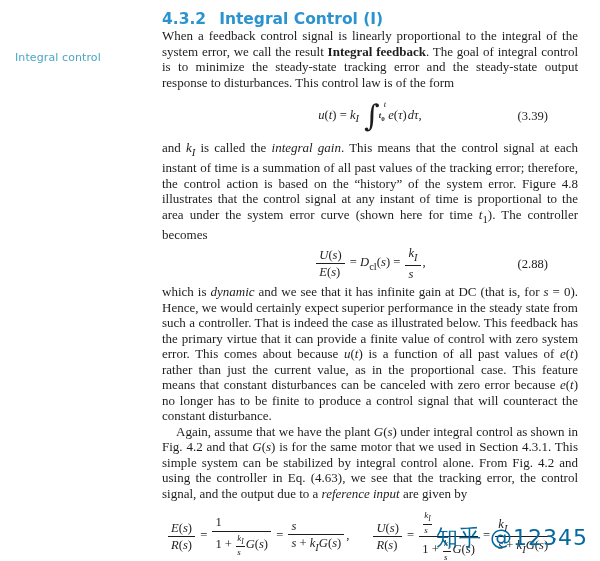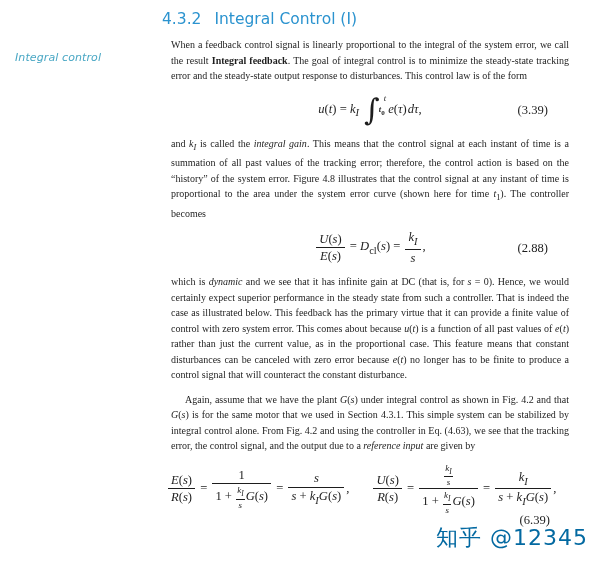--- a/index.html
+++ b/index.html
@@ -5,51 +5,51 @@
   html, body { margin:0; padding:0; }
   body {
     width:600px; height:561px; background:#ffffff;
     font-family:"Liberation Serif", serif; color:#1d1d1d;
   }
   .page { position:relative; width:600px; height:561px; overflow:hidden; background:#ffffff; }
 
   .margin-note {
     position:absolute; left:15px; top:51px;
     font-family:"DejaVu Sans", sans-serif;
-    font-size:11px; color:#49a7c4; letter-spacing:0.1px;font-style:italic;
+    font-size:11px; color:#49a7c4; letter-spacing:0.1px;
   }
 
   .main { position:absolute; left:162px; top:10px; width:416px; }
 
   .heading {
     margin:0 0 0 0;
     font-family:"DejaVu Sans", sans-serif;
-    font-size:15.5px; font-weight:normal; color:#2b93cf;
+    font-size:15.5px; font-weight:bold; color:#2b93cf;
   }
   .heading .h-num { margin-right:13px; }
 
   .body-text {
-    margin:9px; font-size:10px; line-height:15.5px;
+    margin:0; font-size:13px; line-height:15.5px;
     text-align:justify; text-justify:inter-word;
   }
   .indent { text-indent:14px; }
 
   .eq {
     position:relative; display:flex; align-items:center; justify-content:center;
     font-size:12.6px; color:#1d1d1d;
   }
   .eq-label { position:absolute; right:30px; top:50%; transform:translateY(-50%); }
 
   #eq462 { margin:9px 0 7px 0; }
   #eq463 { margin:4px 0 3px 0; }
   #eq464 { justify-content:flex-start; gap:22px; margin-top:9px; padding-left:4px; }
   #eq464 .eq-label { top:auto; bottom:-13px; right:28px; transform:none; }
 
   
-  .frac { display:inline-block; vertical-align:middle; text-align:center; margin:0 2px; }
+  .frac { display:inline-block; vertical-align:middle; text-align:left; margin:0 2px; }
   .frac .num { display:block; padding:0 3px 1px 3px; line-height:1.15; }
   .frac .den { display:block; border-top:1px solid #1d1d1d; padding:1px 3px 0 3px; line-height:1.15; }
   .sfrac { font-size:9px; margin:0 1px; }
   .sfrac .num { padding:0 1px 0 1px; }
   .sfrac .den { padding:0 1px 0 1px; }
 
   
   .intwrap { display:inline-flex; align-items:center; vertical-align:middle; margin:0 2px; }
   .intsign { font-size:30px; line-height:32px; font-family:"DejaVu Serif", serif; font-weight:normal; }
   .intlims { display:inline-flex; flex-direction:column; justify-content:space-between; height:34px; font-size:8.5px; line-height:9px; }

